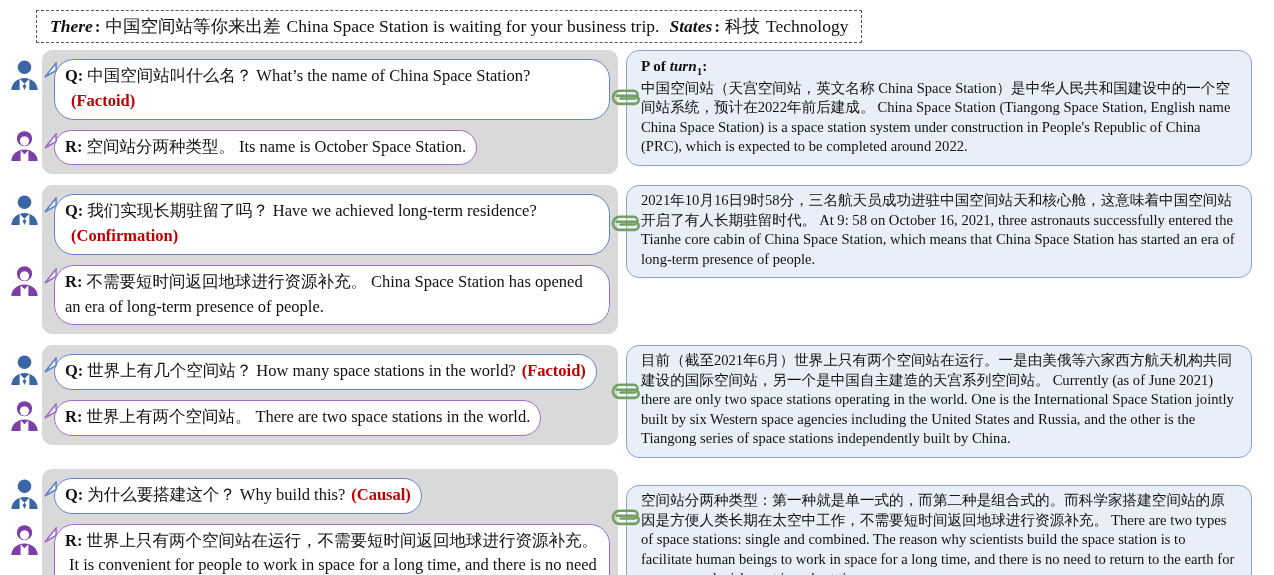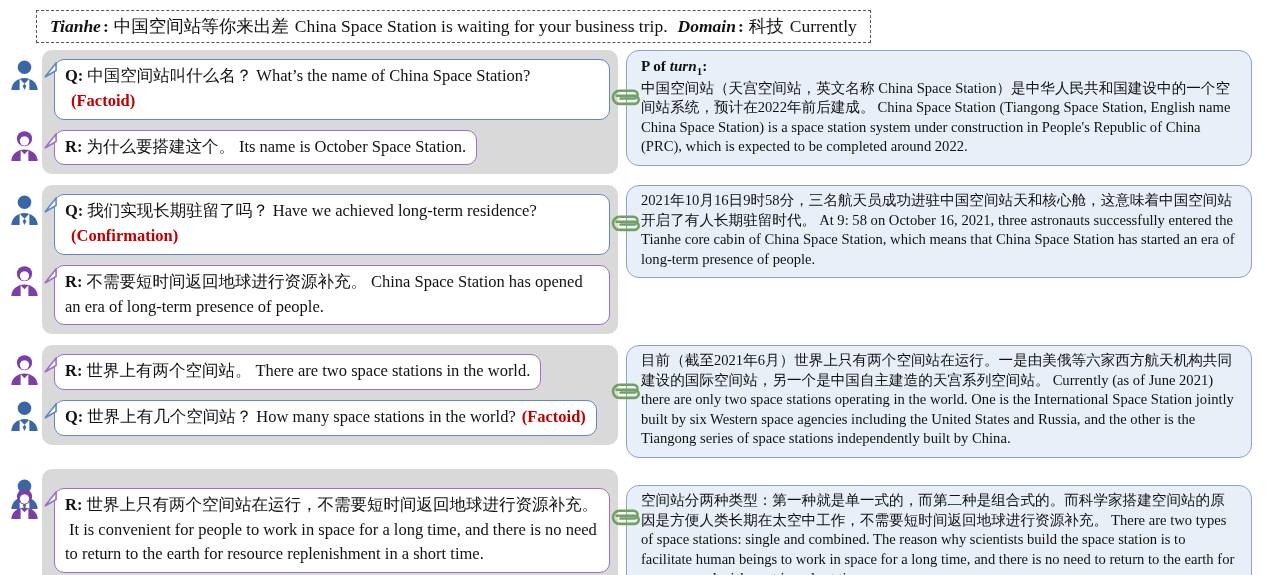--- a/index.html
+++ b/index.html
@@ -28,21 +28,21 @@
 
   
   .qr-group {
     margin-left:36px; background:var(--group-bg); border-radius:10px;
     padding:9px 8px 9px 12px; display:flex; flex-direction:column; gap:10px;
   }
   .bubble-row { position:relative; }
   .avatar { position:absolute; left:-46px; top:-1px; width:33px; height:33px; }
   .bubble {
     position:relative; width:fit-content; max-width:100%;
-    background:#fff; border:1.8px solid; border-radius:10px;
+    background:#fff; border:1.8px solid; border-radius:20px;
     padding:4px 10px 5px; font-size:16.5px; line-height:1.5;
   }
   .bubble.q { border-color:var(--query-border); }
   .bubble.r { border-color:var(--response-border); }
   .tail { position:absolute; left:-11px; top:2px; }
   .q-tail { color:var(--query-border); }
   .r-tail { color:var(--response-border); }
   .prefix { font-weight:bold; margin-right:4px; }
   .en-text { margin-left:4px; }
   .qtype { font-weight:bold; color:var(--type-red); margin-left:6px; }
@@ -68,21 +68,21 @@
   .plabel sub { font-size:11px; }
   .ptext .pen { margin-left:3px; }
 </style>
 </head>
 <body>
 
 <div class="figure-wrap">
 
   
   <div class="topic-box">
-    <span class="lbl">Tianhe</span><span class="colon">:</span><span class="zh">中国空间站等你来出差</span><span class="en">China Space Station is waiting for your business trip.</span><span class="lbl">Domain</span><span class="colon">:</span><span class="zh">科技</span><span>Currently</span>
+    <span class="lbl">There</span><span class="colon">:</span><span class="zh">中国空间站等你来出差</span><span class="en">China Space Station is waiting for your business trip.</span><span class="lbl">States</span><span class="colon">:</span><span class="zh">科技</span><span>Technology</span>
   </div>
 
   <div class="figure-body">
 
     <div>
       <div class="qr-group g1">
         <div class="bubble-row">
           <span class="avatar">
             <svg viewBox="0 0 34 34" width="33" height="33">
                 <circle cx="17" cy="9.5" r="7" fill="var(--avatar-blue)"></circle>
@@ -105,21 +105,21 @@
                 <ellipse cx="17" cy="12.2" rx="4.8" ry="5" fill="#fff"></ellipse>
                 <path d="M9.4 11.5 a7.8 7.8 0 0 1 15.2 0 l-2.5 -0.8 a5.6 5.6 0 0 0 -10.2 0 Z" fill="var(--avatar-purple)"></path>
                 <path d="M3.5 33 a13.5 12 0 0 1 27 0 Z" fill="var(--avatar-purple)"></path>
                 <path d="M13 22 L17 26 L21 22 L21 33 L13 33 Z" fill="#fff"></path>
               </svg>
           </span>
           <div class="bubble r">
             <svg class="tail r-tail" viewBox="0 0 14 18" width="13" height="17">
                 <path d="M13 1 L1 16 L13 9 Z" fill="#fff" stroke="currentColor" stroke-width="1.7"></path>
               </svg>
-            <span class="prefix">R:</span><span class="zh-text">为什么要搭建这个。</span><span class="en-text">Its name is October Space Station.</span>
+            <span class="prefix">R:</span><span class="zh-text">空间站分两种类型。</span><span class="en-text">Its name is October Space Station.</span>
           </div>
         </div>
       </div>
     </div>
     <div>
       <div class="passage p1">
         <span class="clip">
           <svg viewBox="0 0 38 22" width="36" height="21">
               <path d="M7 10.5 H26 a4.3 4.3 0 0 1 0 8.6 H10 a6.9 6.9 0 0 1 0 -13.8 H25 a4.1 4.1 0 0 1 0 8.2 H11" fill="none" stroke="var(--clip-green)" stroke-width="2.7" stroke-linecap="round"></path>
             </svg>
@@ -175,50 +175,50 @@
         </span>
         <div class="ptext"><span class="pzh">2021年10月16日9时58分，三名航天员成功进驻中国空间站天和核心舱，这意味着中国空间站开启了有人长期驻留时代。</span><span class="pen">At 9: 58 on October 16, 2021, three astronauts successfully entered the Tianhe core cabin of China Space Station, which means that China Space Station has started an era of long-term presence of people.</span></div>
       </div>
     </div>
 
     <div>
       <div class="qr-group g3">
         <div class="bubble-row">
           <span class="avatar">
             <svg viewBox="0 0 34 34" width="33" height="33">
+                <circle cx="17" cy="9.5" r="7" fill="var(--avatar-blue)"></circle>
+                <path d="M3.5 33 a13.5 12.5 0 0 1 27 0 Z" fill="var(--avatar-blue)"></path>
+                <path d="M12 21.5 L17 26.5 L22 21.5 L22 33 L12 33 Z" fill="#fff"></path>
+                <path d="M17 26.5 l-1.9 2.3 1.9 4.2 1.9-4.2 Z" fill="var(--avatar-blue)"></path>
+              </svg>
+          </span>
+          <div class="bubble q">
+            <svg class="tail q-tail" viewBox="0 0 14 18" width="13" height="17">
+                <path d="M13 1 L1 16 L13 9 Z" fill="#fff" stroke="currentColor" stroke-width="1.7"></path>
+              </svg>
+            <span class="prefix">Q:</span><span class="zh-text">世界上有几个空间站？</span><span class="en-text">How many space stations in the world?</span><span class="qtype">(Factoid)</span>
+          </div>
+        </div>
+        <div class="bubble-row">
+          <span class="avatar">
+            <svg viewBox="0 0 34 34" width="33" height="33">
                 <circle cx="17" cy="10" r="7.8" fill="var(--avatar-purple)"></circle>
                 <ellipse cx="17" cy="12.2" rx="4.8" ry="5" fill="#fff"></ellipse>
                 <path d="M9.4 11.5 a7.8 7.8 0 0 1 15.2 0 l-2.5 -0.8 a5.6 5.6 0 0 0 -10.2 0 Z" fill="var(--avatar-purple)"></path>
                 <path d="M3.5 33 a13.5 12 0 0 1 27 0 Z" fill="var(--avatar-purple)"></path>
                 <path d="M13 22 L17 26 L21 22 L21 33 L13 33 Z" fill="#fff"></path>
               </svg>
           </span>
           <div class="bubble r">
             <svg class="tail r-tail" viewBox="0 0 14 18" width="13" height="17">
                 <path d="M13 1 L1 16 L13 9 Z" fill="#fff" stroke="currentColor" stroke-width="1.7"></path>
               </svg>
             <span class="prefix">R:</span><span class="zh-text">世界上有两个空间站。</span><span class="en-text">There are two space stations in the world.</span>
           </div>
         </div>
-        <div class="bubble-row">
-          <span class="avatar">
-            <svg viewBox="0 0 34 34" width="33" height="33">
-                <circle cx="17" cy="9.5" r="7" fill="var(--avatar-blue)"></circle>
-                <path d="M3.5 33 a13.5 12.5 0 0 1 27 0 Z" fill="var(--avatar-blue)"></path>
-                <path d="M12 21.5 L17 26.5 L22 21.5 L22 33 L12 33 Z" fill="#fff"></path>
-                <path d="M17 26.5 l-1.9 2.3 1.9 4.2 1.9-4.2 Z" fill="var(--avatar-blue)"></path>
-              </svg>
-          </span>
-          <div class="bubble q">
-            <svg class="tail q-tail" viewBox="0 0 14 18" width="13" height="17">
-                <path d="M13 1 L1 16 L13 9 Z" fill="#fff" stroke="currentColor" stroke-width="1.7"></path>
-              </svg>
-            <span class="prefix">Q:</span><span class="zh-text">世界上有几个空间站？</span><span class="en-text">How many space stations in the world?</span><span class="qtype">(Factoid)</span>
-          </div>
-        </div>
       </div>
     </div>
     <div>
       <div class="passage p3">
         <span class="clip">
           <svg viewBox="0 0 38 22" width="36" height="21">
               <path d="M7 10.5 H26 a4.3 4.3 0 0 1 0 8.6 H10 a6.9 6.9 0 0 1 0 -13.8 H25 a4.1 4.1 0 0 1 0 8.2 H11" fill="none" stroke="var(--clip-green)" stroke-width="2.7" stroke-linecap="round"></path>
             </svg>
         </span>
         <div class="ptext"><span class="pzh">目前（截至2021年6月）世界上只有两个空间站在运行。一是由美俄等六家西方航天机构共同建设的国际空间站，另一个是中国自主建造的天宫系列空间站。</span><span class="pen">Currently (as of June 2021) there are only two space stations operating in the world. One is the International Space Station jointly built by six Western space agencies including the United States and Russia, and the other is the Tiangong series of space stations independently built by China.</span></div>
@@ -229,20 +229,26 @@
       <div class="qr-group g4">
         <div class="bubble-row">
           <span class="avatar">
             <svg viewBox="0 0 34 34" width="33" height="33">
                 <circle cx="17" cy="9.5" r="7" fill="var(--avatar-blue)"></circle>
                 <path d="M3.5 33 a13.5 12.5 0 0 1 27 0 Z" fill="var(--avatar-blue)"></path>
                 <path d="M12 21.5 L17 26.5 L22 21.5 L22 33 L12 33 Z" fill="#fff"></path>
                 <path d="M17 26.5 l-1.9 2.3 1.9 4.2 1.9-4.2 Z" fill="var(--avatar-blue)"></path>
               </svg>
           </span>
+          <div class="bubble q">
+            <svg class="tail q-tail" viewBox="0 0 14 18" width="13" height="17">
+                <path d="M13 1 L1 16 L13 9 Z" fill="#fff" stroke="currentColor" stroke-width="1.7"></path>
+              </svg>
+            <span class="prefix">Q:</span><span class="zh-text">为什么要搭建这个？</span><span class="en-text">Why build this?</span><span class="qtype">(Causal)</span>
+          </div>
         </div>
         <div class="bubble-row">
           <span class="avatar">
             <svg viewBox="0 0 34 34" width="33" height="33">
                 <circle cx="17" cy="10" r="7.8" fill="var(--avatar-purple)"></circle>
                 <ellipse cx="17" cy="12.2" rx="4.8" ry="5" fill="#fff"></ellipse>
                 <path d="M9.4 11.5 a7.8 7.8 0 0 1 15.2 0 l-2.5 -0.8 a5.6 5.6 0 0 0 -10.2 0 Z" fill="var(--avatar-purple)"></path>
                 <path d="M3.5 33 a13.5 12 0 0 1 27 0 Z" fill="var(--avatar-purple)"></path>
                 <path d="M13 22 L17 26 L21 22 L21 33 L13 33 Z" fill="#fff"></path>
               </svg>

